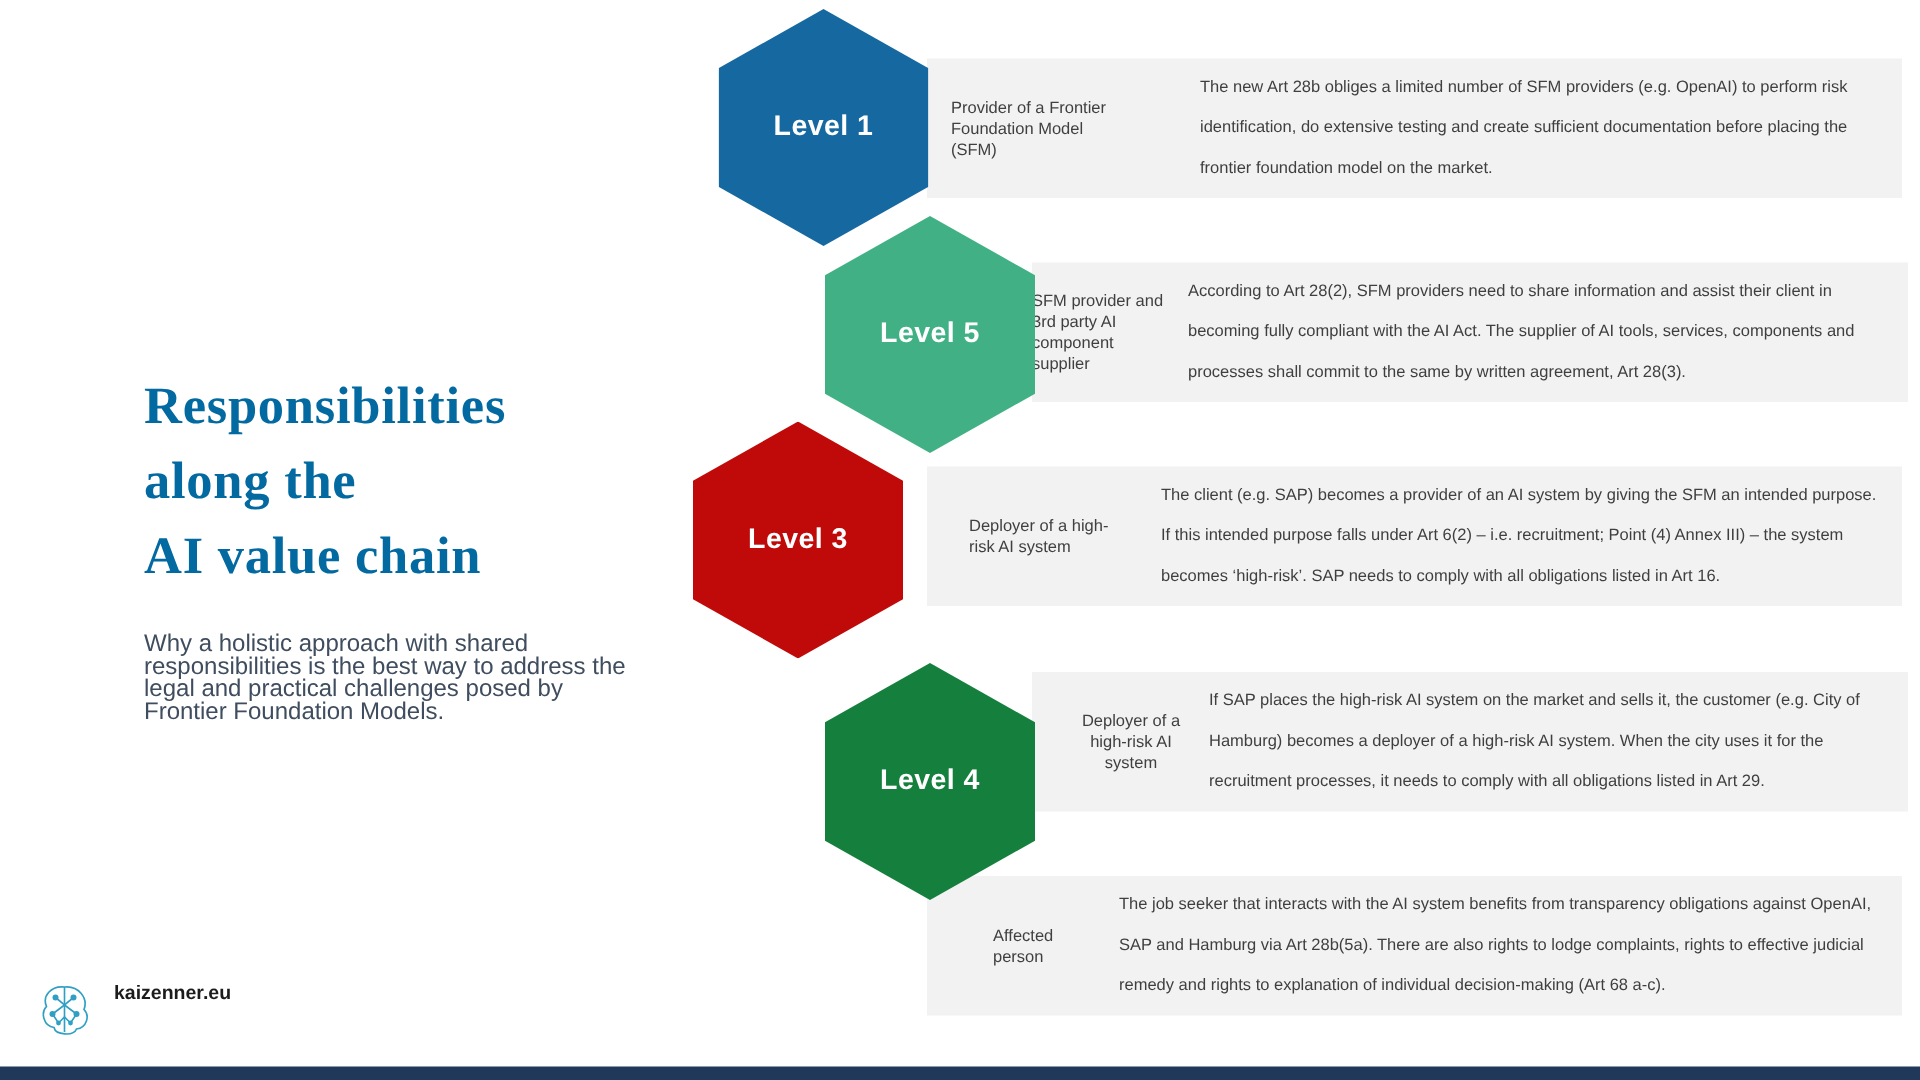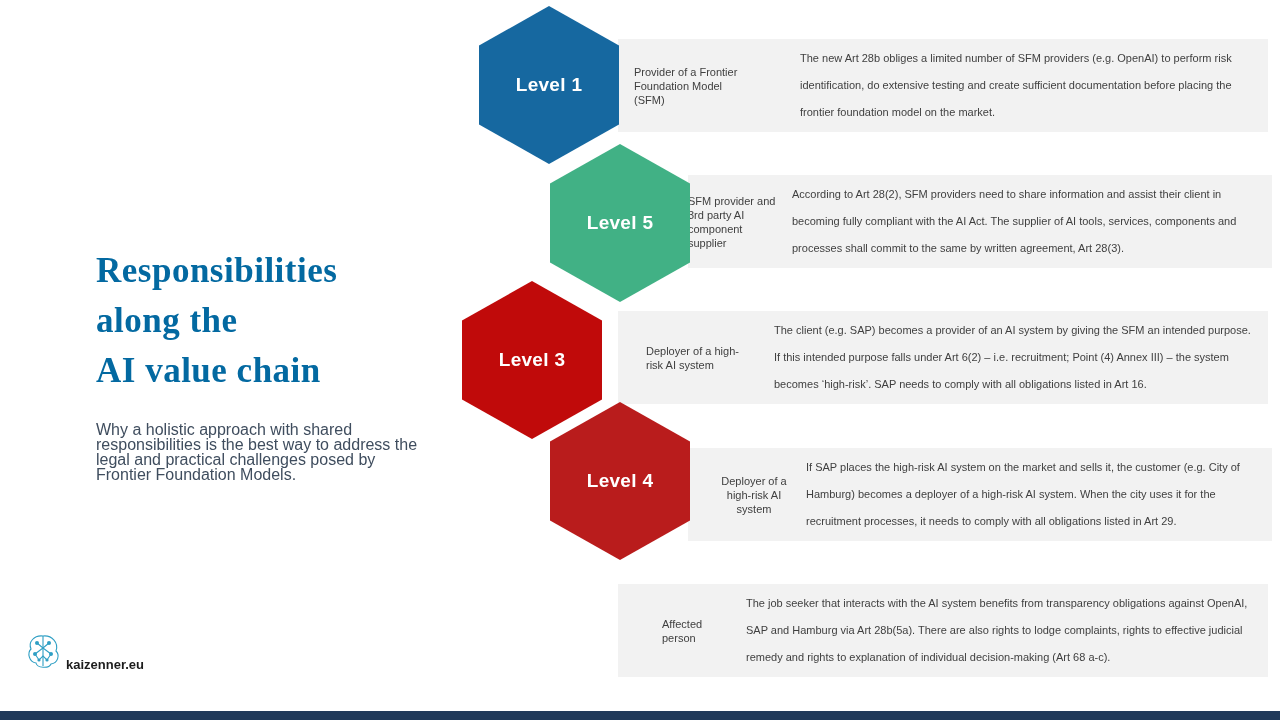--- a/index.html
+++ b/index.html
@@ -71,24 +71,24 @@
     color: #ffffff;
     font-weight: bold;
     font-size: 19px;
     letter-spacing: 0.3px;
   }
 
   
   .brand {
     position: absolute;
     left: 24px;
-    top: 632px;
+    top: 654px;
     display: flex;
-    align-items: flex-end;
-    gap: 4px;
+    align-items: flex-start;
+    gap: 14px;
   }
   .brand-text {
     font-size: 13px;
     font-weight: bold;
     color: #1c1c1c;
   }
   .bottom-bar {
     position: absolute;
     left: 0;
     bottom: 0;
@@ -134,21 +134,21 @@
 
   <div class="hex" style="left: 479px; top: 6px; background-color: rgb(22, 104, 160);">
     <span class="hex-label">Level 1</span>
   </div>
   <div class="hex" style="left: 550px; top: 144px; background-color: rgb(65, 177, 133);">
     <span class="hex-label">Level 5</span>
   </div>
   <div class="hex" style="left: 462px; top: 281px; background-color: rgb(192, 10, 10);">
     <span class="hex-label">Level 3</span>
   </div>
-  <div class="hex" style="left: 550px; top: 402px; background-color: #b91c1c;">
+  <div class="hex" style="left: 550px; top: 442px; background-color: #15803d;">
     <span class="hex-label">Level 4</span>
   </div>
 
   <div class="brand">
     <span style="display:inline-flex;">
       <svg width="38" height="40" viewBox="0 0 38 40" xmlns="http://www.w3.org/2000/svg">
         <g stroke="#2f9fc4" fill="none" stroke-width="1.1">
           <path d="M19 4 C10 3 4 10 7 17 C3 21 5 30 12 31 C13 36 25 37 27 32 C34 31 36 23 32 19 C35 11 28 3 19 4 Z"></path>
           <path d="M19 4 L19 34"></path>
           <path d="M13 11 L19 16 L25 11 M11 22 L19 16 M27 22 L19 16 M11 22 L15 28 L19 24 L23 28 L27 22"></path>

